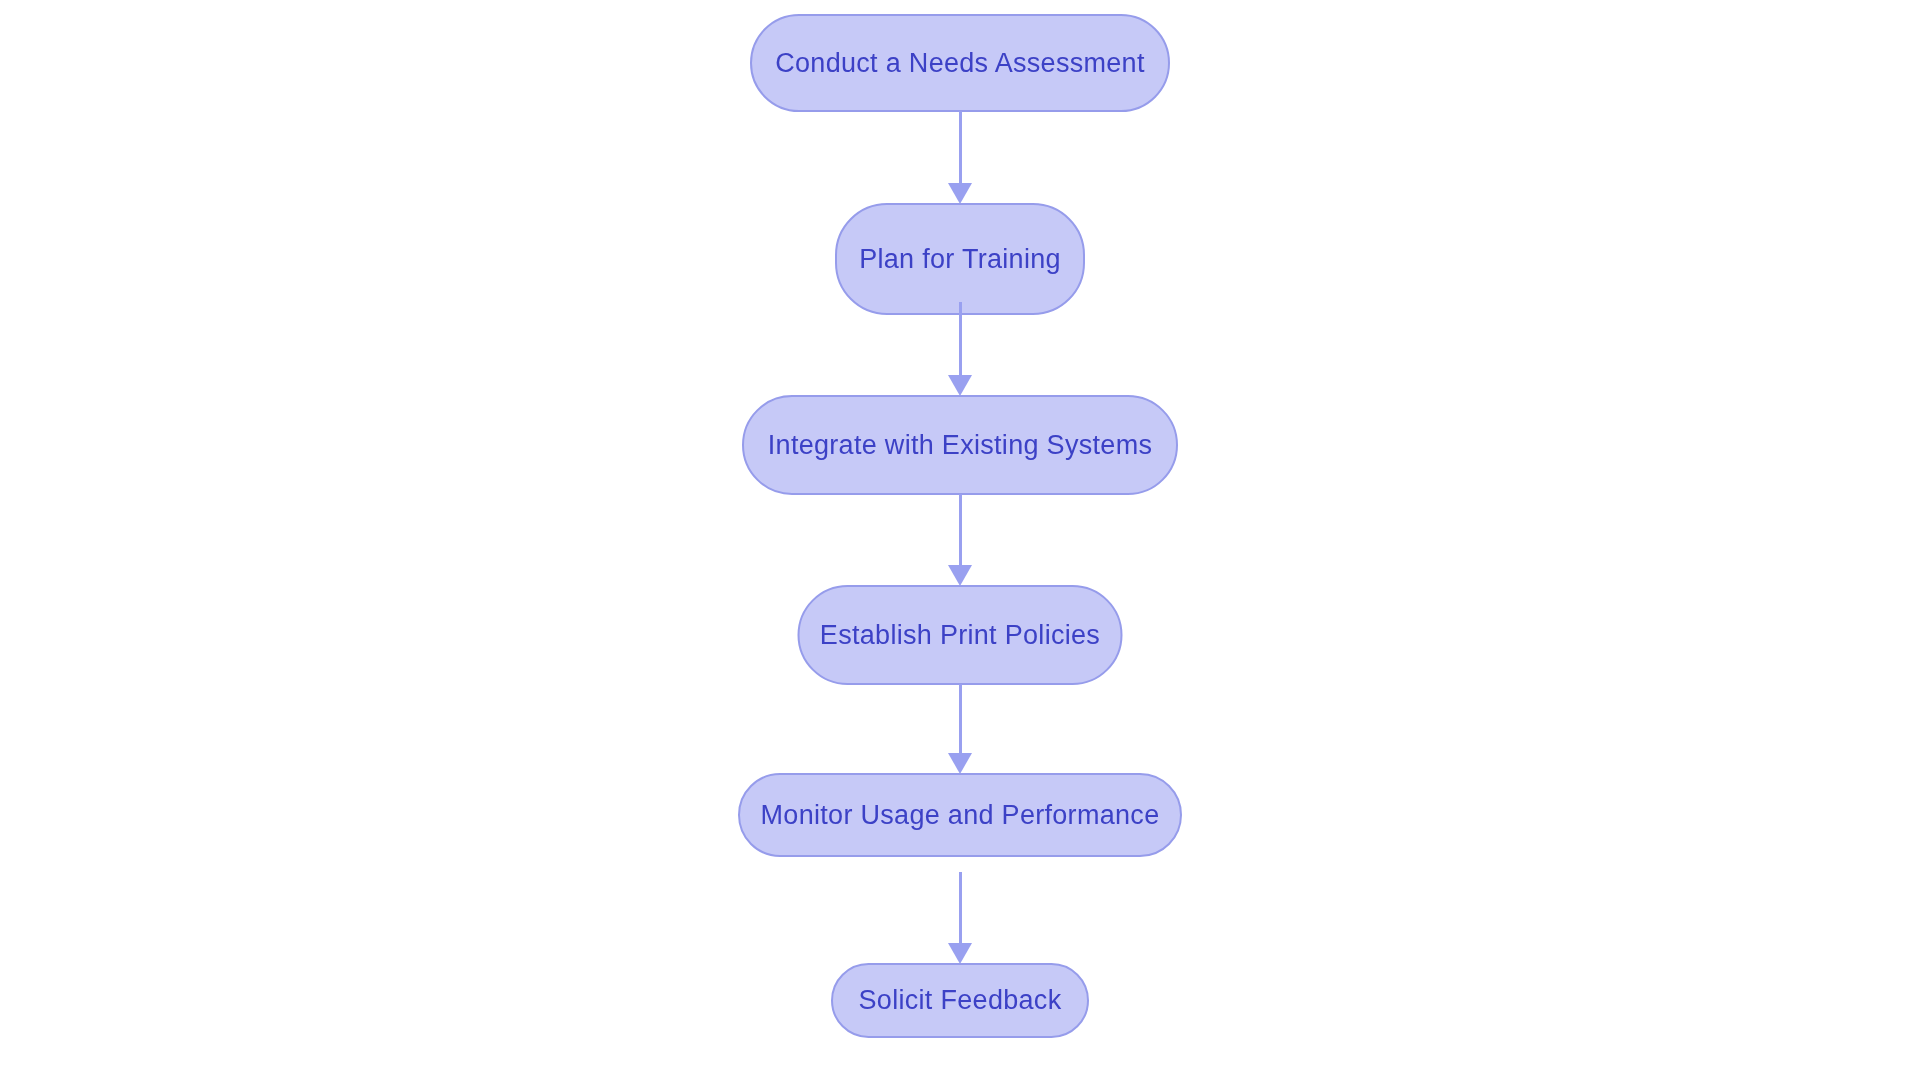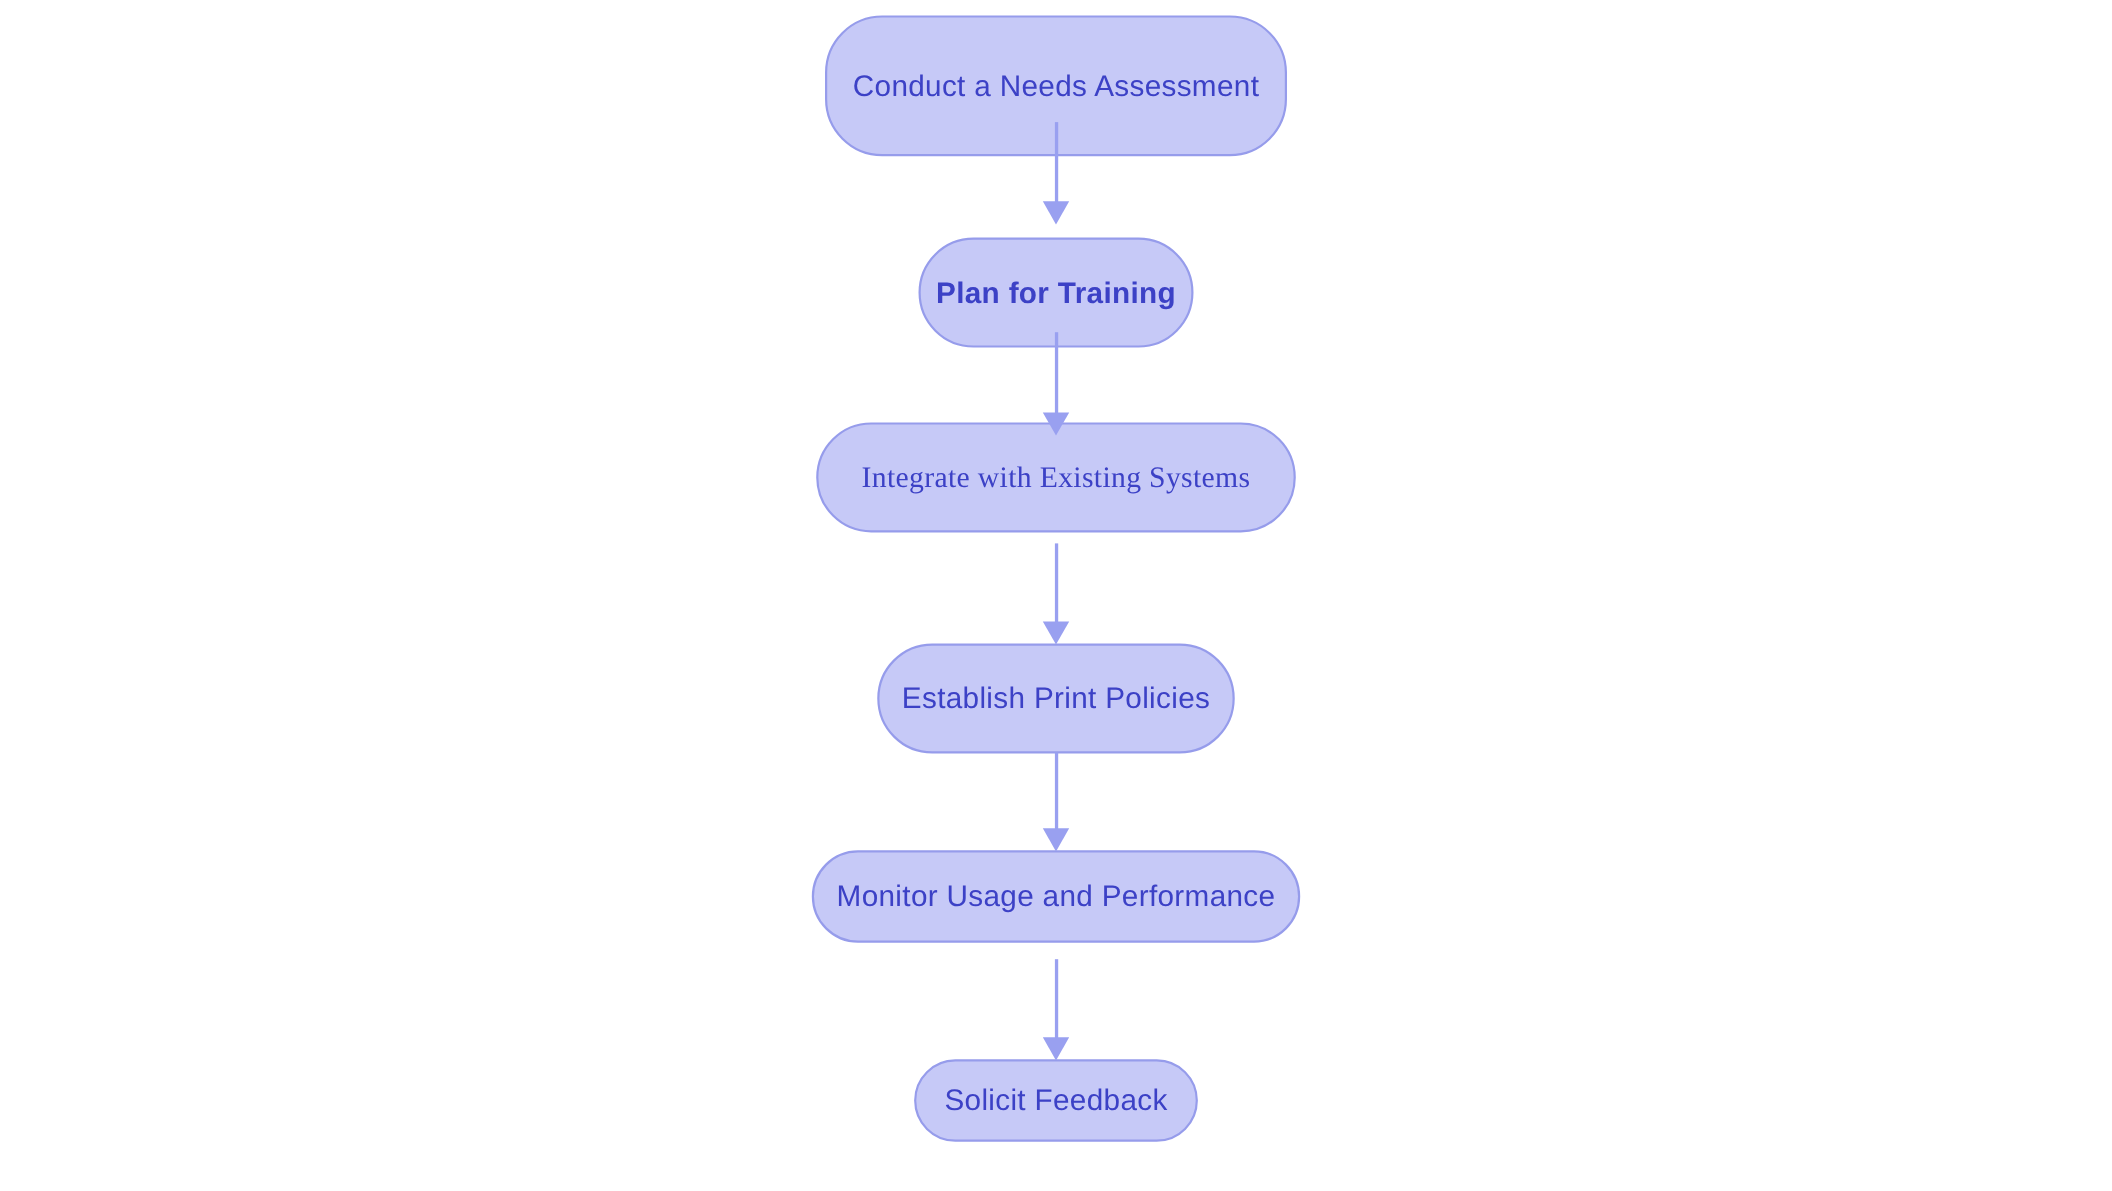--- a/index.html
+++ b/index.html
@@ -52,27 +52,27 @@
     border-right: 12px solid transparent;
     border-top: 21px solid var(--arrow-color);
     margin-top: -1px;
   }
 </style>
 </head>
 <body style="background: rgb(255, 255, 255);">
 
 <div class="canvas">
   <div id="diagram">
-      <div class="node" style="top: 14px; width: 420px; height: 128px;">
+      <div class="node" style="top: 14px; width: 420px; height: 98px;">
         <span>Conduct a Needs Assessment</span>
       </div>
-      <div class="node" style="top: 216px; width: 250px; height: 100px; font-weight: bold;">
+      <div class="node" style="top: 203px; width: 250px; height: 112px;">
         <span>Plan for Training</span>
       </div>
-      <div class="node" style="top: 384px; width: 436px; height: 100px; font-family: Liberation Serif, serif;">
+      <div class="node" style="top: 395px; width: 436px; height: 100px;">
         <span>Integrate with Existing Systems</span>
       </div>
       <div class="node" style="top: 585px; width: 325px; height: 100px;">
         <span>Establish Print Policies</span>
       </div>
       <div class="node" style="top: 773px; width: 444px; height: 84px;">
         <span>Monitor Usage and Performance</span>
       </div>
       <div class="node" style="top: 963px; width: 258px; height: 75px;">
         <span>Solicit Feedback</span>

